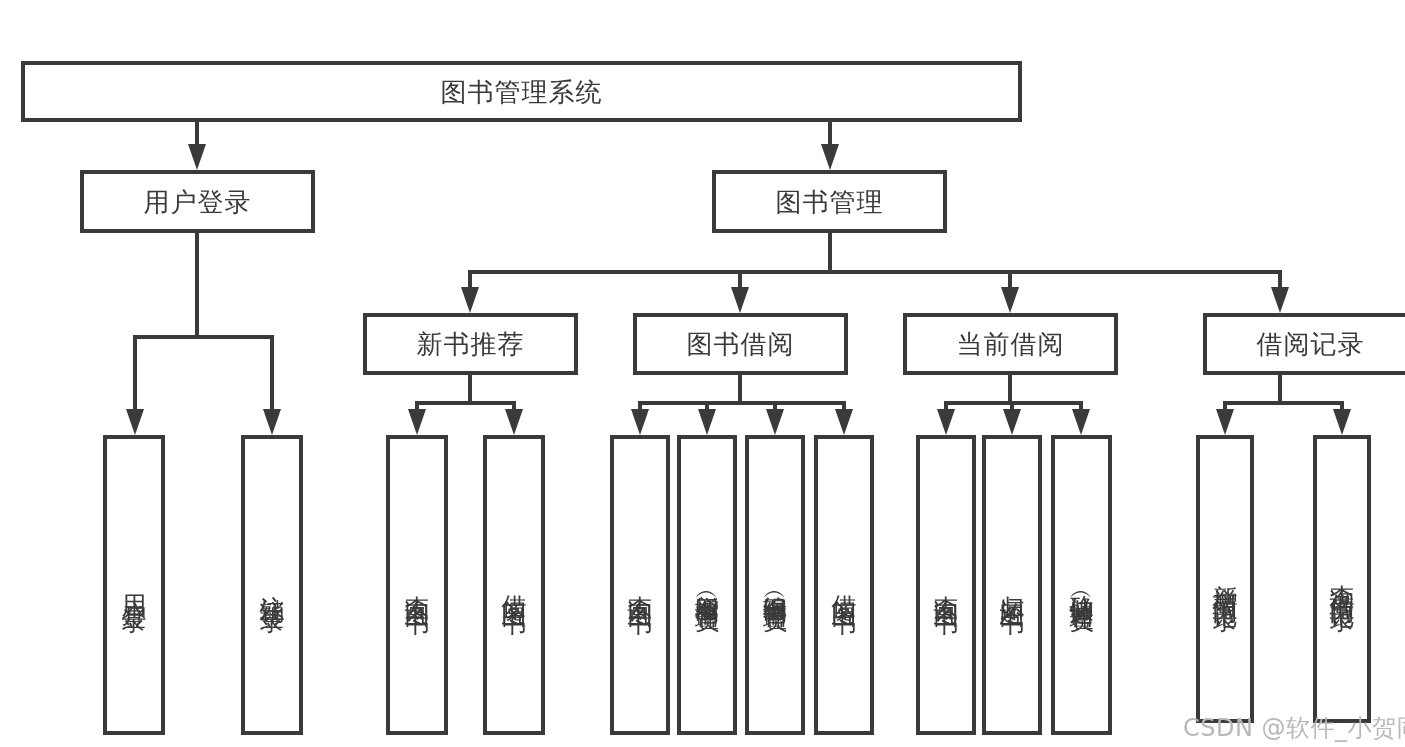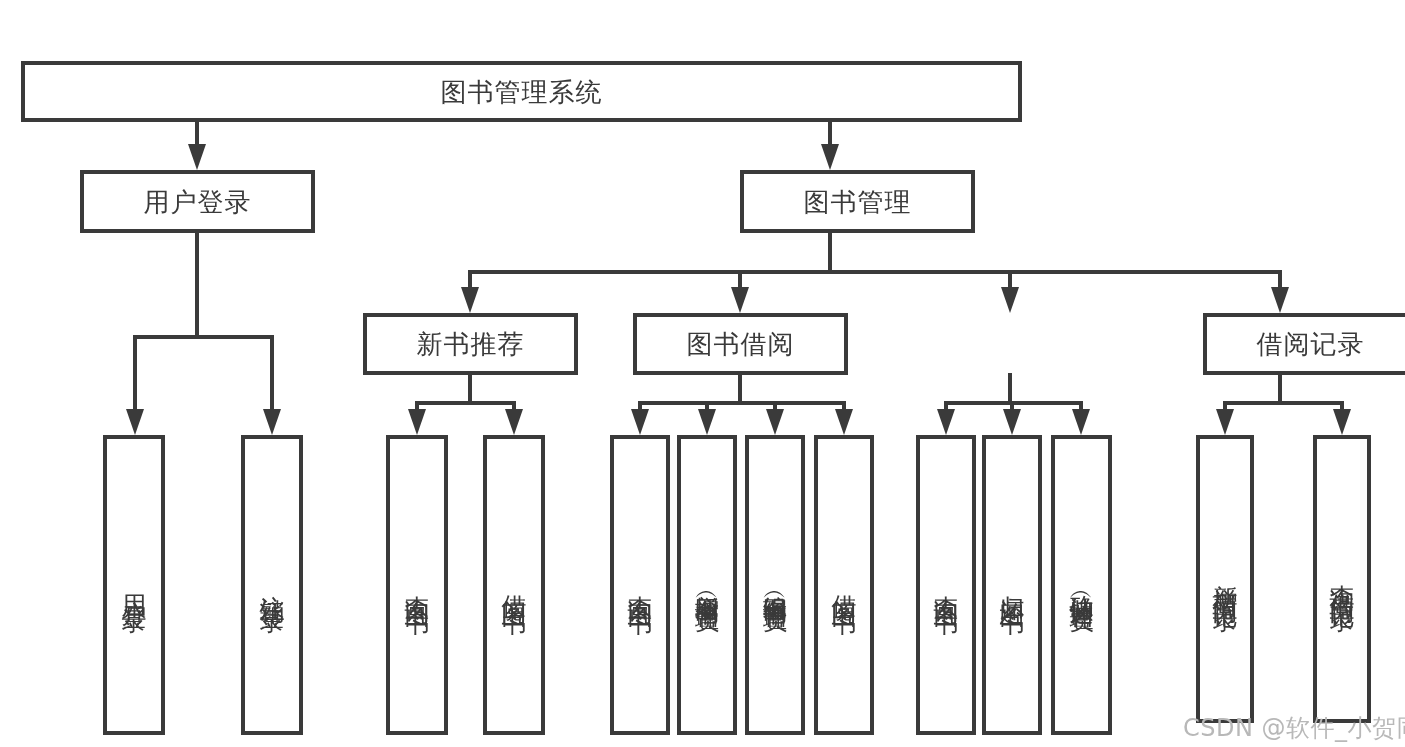--- a/index.html
+++ b/index.html
@@ -21,21 +21,21 @@
     font-size: 26px; letter-spacing: 1px; line-height: 1; white-space: nowrap;
   }
   .leaf .vlabel {
     writing-mode: vertical-rl; text-orientation: mixed;
     font-size: 25px; letter-spacing: 5px; line-height: 1;
   }
   .leaf .vlabel.tight { font-size: 24px; letter-spacing: 2px; }
   
   #n-root   { left: 21px;  top: 13px;  width: 1001px; height: 61px; margin-top: 48px; }
   #n-login  { left: 80px;  top: 170px; width: 235px;  height: 63px; }
-  #n-mgmt   { left: 740px; top: 170px; width: 235px;  height: 63px; text-align: center; }
+  #n-mgmt   { left: 712px; top: 170px; width: 235px;  height: 63px; text-align: center; }
   #n-newrec { left: 363px; top: 313px; width: 215px;  height: 62px; }
   #n-borrow { left: 633px; top: 313px; width: 215px;  height: 62px; }
   #n-curr   { left: 903px; top: 313px; width: 215px;  height: 62px; }
   #n-record { left: 1173px;top: 313px; width: 215px;  height: 62px; margin-left: 30px; }
   #l-1  { left: 103px;  top: 435px; width: 62px; height: 300px; }
   #l-2  { left: 241px;  top: 435px; width: 62px; height: 300px; }
   #l-3  { left: 386px;  top: 435px; width: 62px; height: 300px; }
   #l-4  { left: 483px;  top: 435px; width: 62px; height: 300px; }
   #l-5  { left: 610px;  top: 435px; width: 60px; height: 300px; }
   #l-6  { left: 677px;  top: 435px; width: 60px; height: 300px; }
@@ -118,20 +118,23 @@
   <div id="n-mgmt" class="node">
     <span class="hlabel">图书管理</span>
   </div>
 
   <div id="n-borrow" class="node">
     <span class="hlabel">图书借阅</span>
   </div>
   <div id="n-newrec" class="node">
     <span class="hlabel">新书推荐</span>
   </div>
+  <div id="n-curr" class="node">
+    <span class="hlabel">当前借阅</span>
+  </div>
   <div id="n-record" class="node">
     <span class="hlabel">借阅记录</span>
   </div>
 
   <div id="l-1" class="node leaf">
     <span class="vlabel">用户登录</span>
   </div>
   <div id="l-2" class="node leaf">
     <span class="vlabel">注销登录</span>
   </div>

